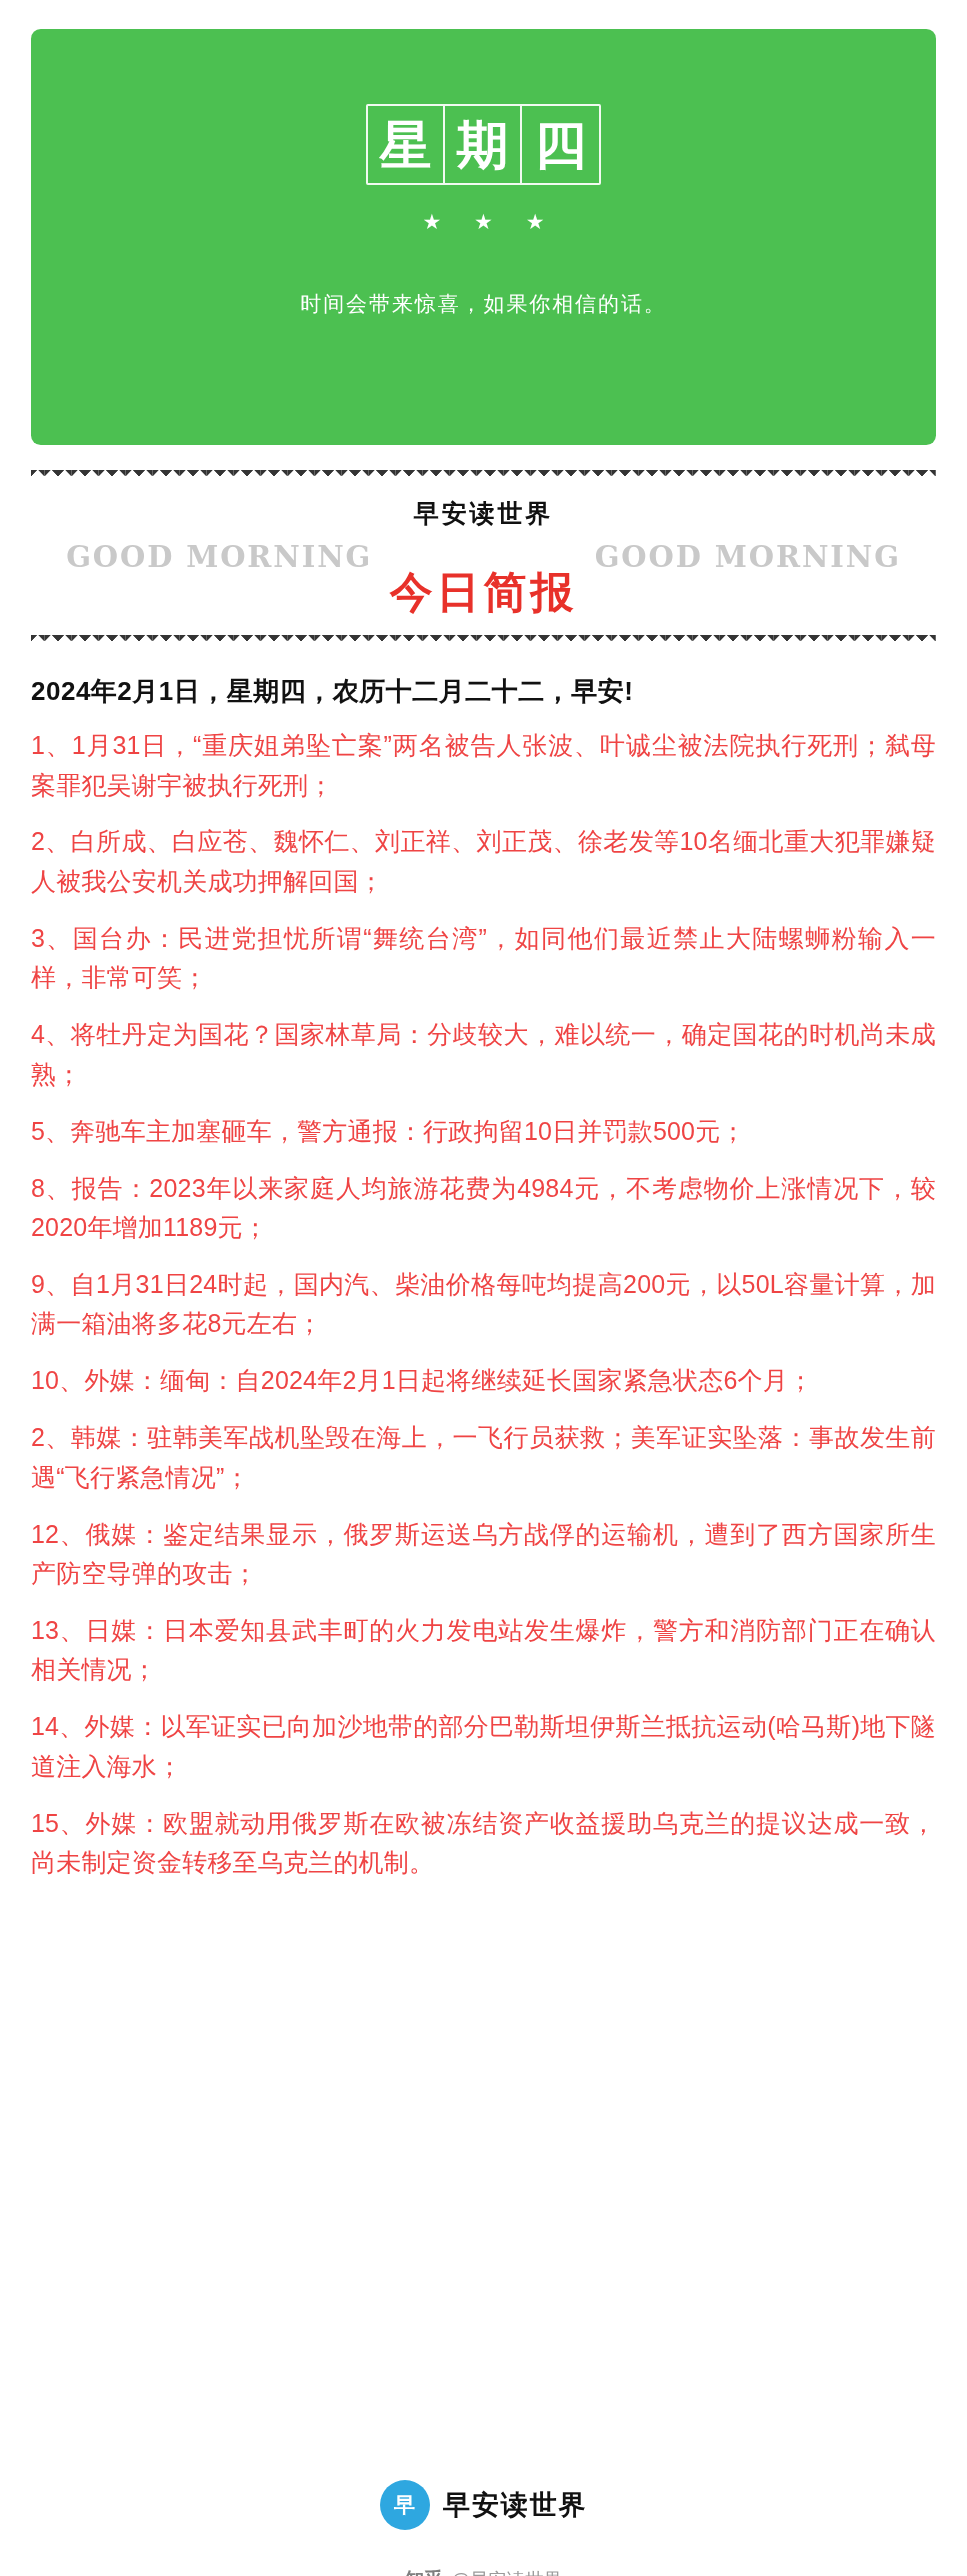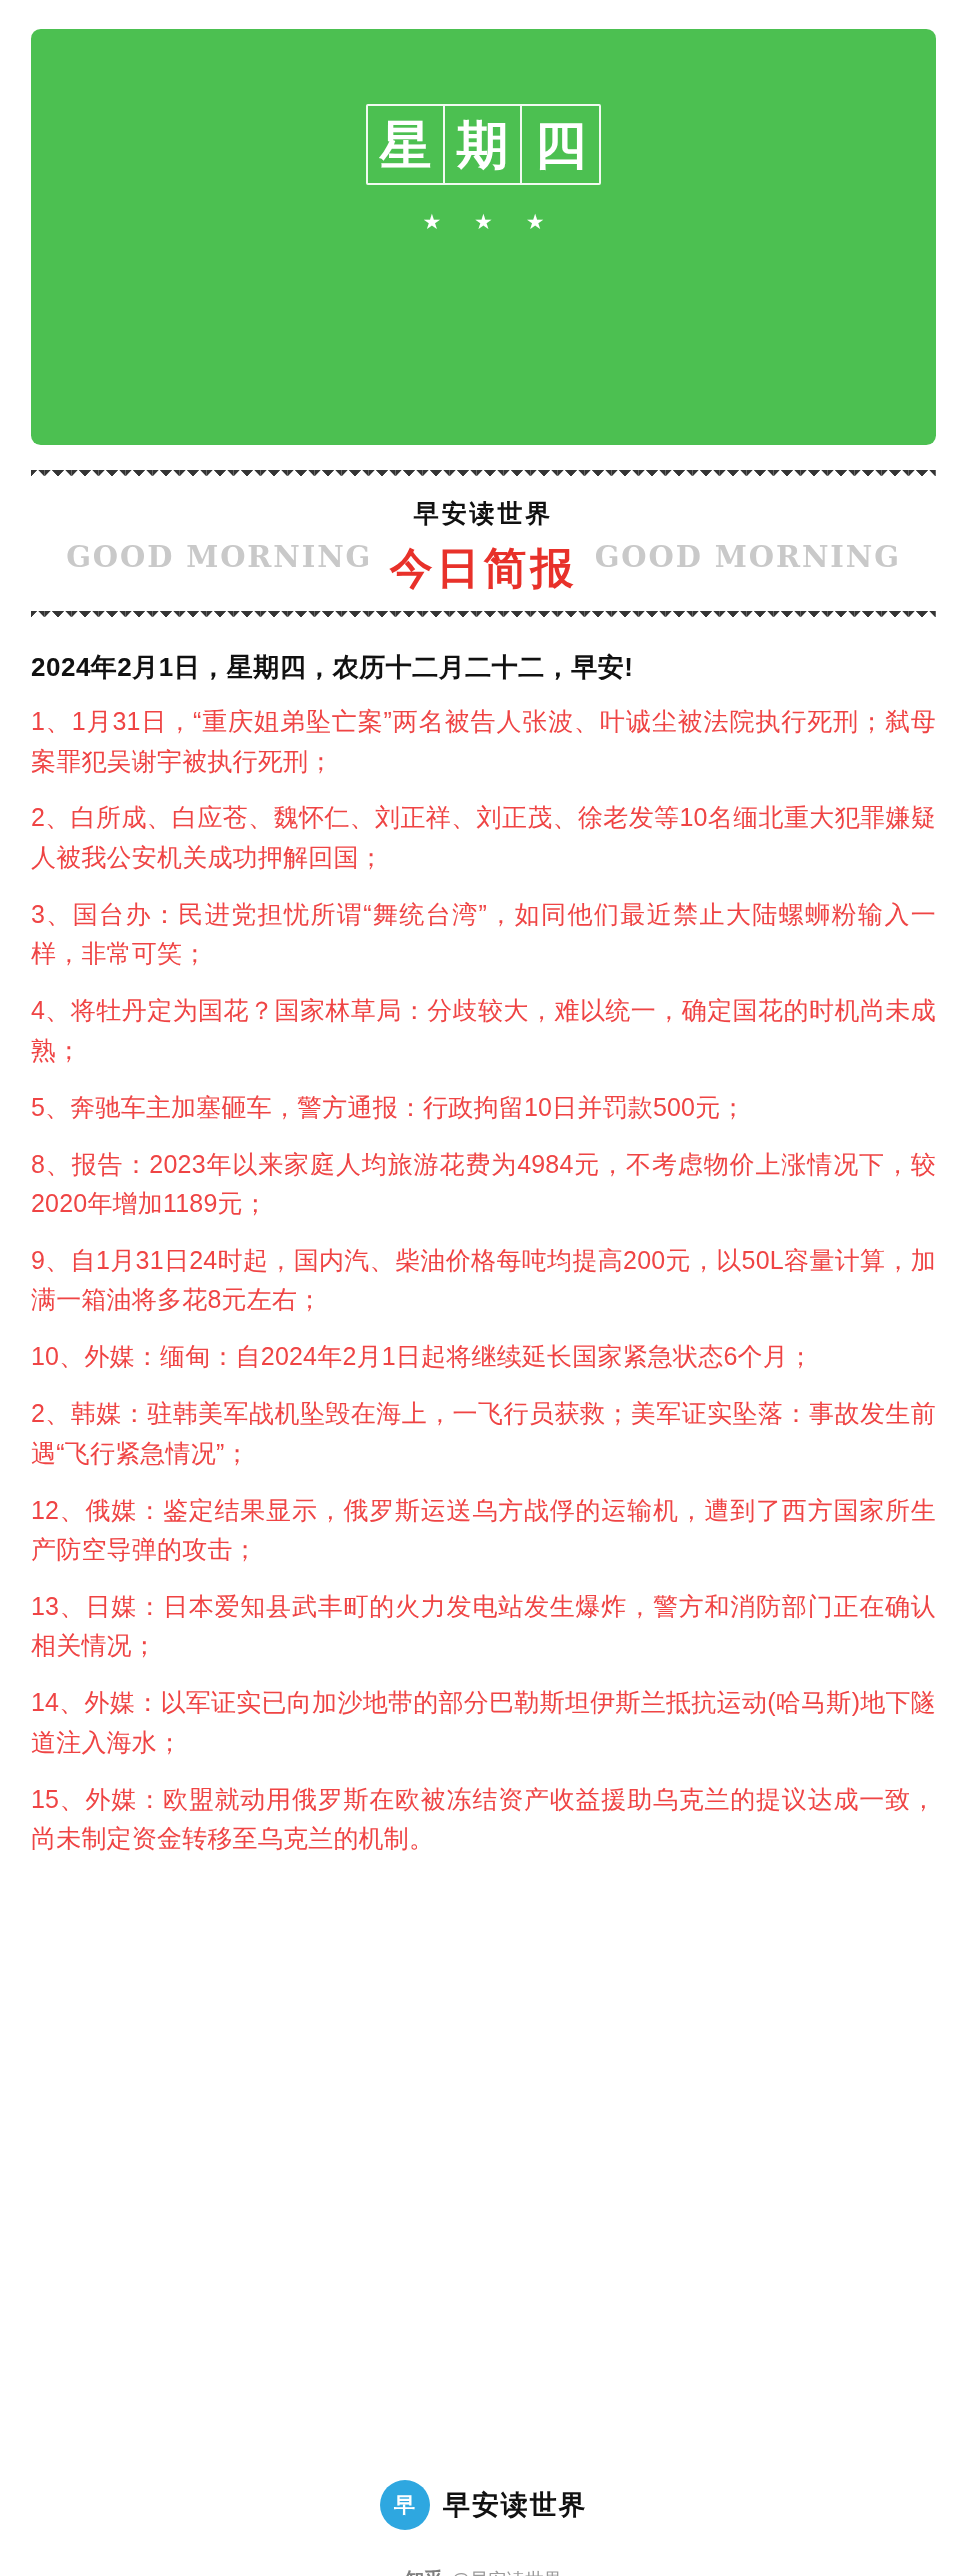--- a/index.html
+++ b/index.html
@@ -111,20 +111,21 @@
     color: #c9c9c9;
     font-family: "DejaVu Serif", "Liberation Serif", serif;
     font-weight: bold;
   }
   .masthead-title {
     font-size: 43px;
     font-weight: bold;
     color: #e8312a;
     letter-spacing: 3.9px;
     font-family: "DejaVu Sans", "Liberation Sans", sans-serif;
+    margin-top: 24px;
   }
 
   
   .content {
     margin: 25px 31px 12px 31px;
   }
   .date-line {
     font-size: 26px;
     font-weight: bold;
     color: #111;
@@ -203,20 +204,21 @@
 
 <div class="page">
 
   <div class="hero">
     <div class="hero-weekday">
       <div class="cell">星</div>
       <div class="cell">期</div>
       <div class="cell">四</div>
     </div>
     <div class="hero-stars">★ ★ ★</div>
+    <div class="hero-quote">时间会带来惊喜，如果你相信的话。</div>
   </div>
 
   <div class="zigzag"></div>
 
   <div class="masthead">
     <div class="masthead-sub">早安读世界</div>
     <div class="masthead-row">
       <div class="masthead-gm">GOOD MORNING</div>
       <div class="masthead-title">今日简报</div>
       <div class="masthead-gm">GOOD MORNING</div>

